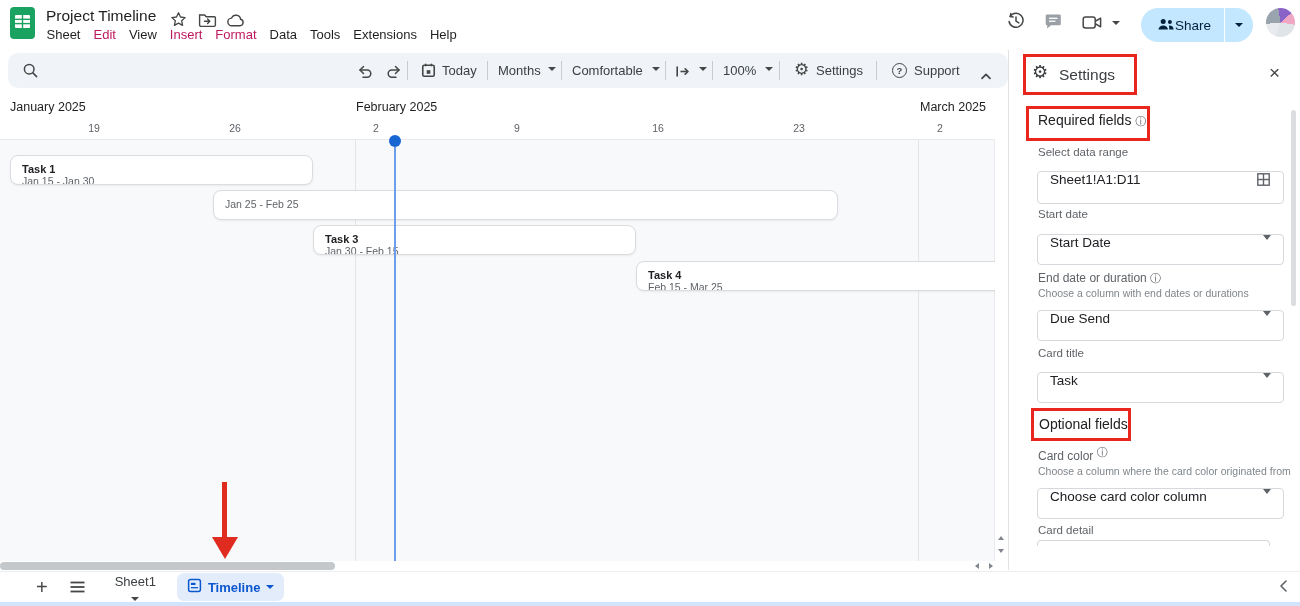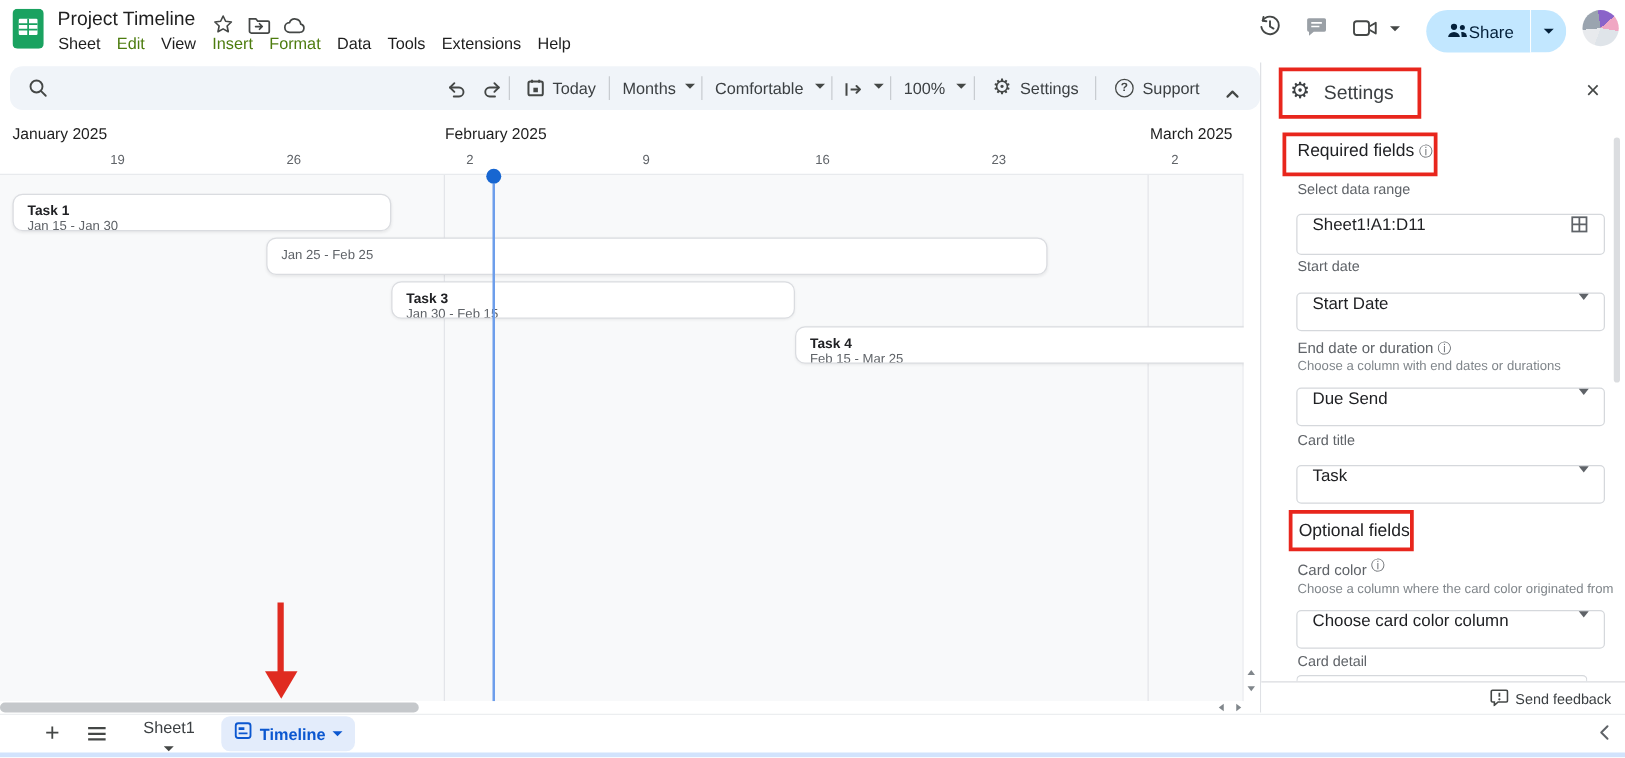--- a/index.html
+++ b/index.html
@@ -7,21 +7,21 @@
   body { font-family:"Liberation Sans", sans-serif; background:#fff; color:#202124; }
   .app { position:relative; width:1300px; height:606px; background:#fff; overflow:hidden; }
 
   
   .topbar { position:absolute; left:0; top:0; width:1300px; height:50px; background:#fff; }
   .logo { position:absolute; left:10px; top:7px; }
   .doc-title { position:absolute; left:46px; top:7px; font-size:15.5px; font-weight:500; color:#1f1f1f; }
   .title-icon { position:absolute; top:11px; color:#444746; }
   .menubar { position:absolute; left:40px; top:26px; display:flex; }
   .menu-item { font-size:13px; color:#1f1f1f; padding:1px 6.5px; border-radius:8px; }
-  .menu-item.disabled { color:#4d7c0f; }
+  .menu-item.disabled { color:#be185d; }
   .top-icon { position:absolute; color:#444746; }
   .share { position:absolute; left:1141px; top:8px; height:34px; display:flex; align-items:stretch; }
   .share-main { background:#c2e7ff; border-radius:17px 0 0 17px; display:flex; align-items:center; gap:0;
                 padding:0 13px 0 16px; color:#04203a; font-size:13.5px; font-weight:500; }
   .share-caret { background:#c2e7ff; border-radius:0 17px 17px 0; width:29px; display:flex; align-items:center;
                  justify-content:center; border-left:1px solid rgba(255,255,255,.95); }
   .avatar { position:absolute; left:1266px; top:8px; width:29px; height:29px; border-radius:50%;
             background:conic-gradient(from 200deg,#e8eaed 0 18%,#9aa4af 18% 42%,#8a63c9 42% 58%,#f0a7c3 58% 72%,#dfe4e9 72% 100%); }
 
   
@@ -354,32 +354,20 @@
     </span>
     <span class="f-helper" style="top:415px">Choose a column where the card color originated from</span>
     <div class="field-box" style="top:430px;height:31px">
       <span class="value">Choose card color column</span>
       <span class="select-caret"></span>
     </div>
 
     <span class="f-label" style="top:474px">Card detail</span>
     <div class="partial-box" style="top:490px"></div>
 
-    <div class="feedback-bar">
-      <div class="feedback">
-        <span>
-          <svg width="15" height="14" viewBox="0 0 15 14">
-              <path d="M2 1.2 h11 a1 1 0 0 1 1 1 V9.6 a1 1 0 0 1 -1 1 H6.5 L3.5 13.2 V10.6 H2 a1 1 0 0 1 -1 -1 V2.2 a1 1 0 0 1 1 -1 Z" fill="none" stroke="#444746" stroke-width="1.3"></path>
-              <line x1="7.5" y1="3.2" x2="7.5" y2="6.4" stroke="#444746" stroke-width="1.4"></line>
-              <circle cx="7.5" cy="8.4" r=".9" fill="#444746"></circle>
-            </svg>
-        </span>
-        <span>Send feedback</span>
-      </div>
-    </div>
     <div class="panel-scrollbar"></div>
   </aside>
 
   <div class="sheetbar">
     <span class="plus-btn">+</span>
     <span class="allsheets-btn">
       <svg width="15" height="12" viewBox="0 0 15 12">
           <line x1="0.5" y1="1.5" x2="14.5" y2="1.5" stroke="#444746" stroke-width="1.8"></line>
           <line x1="0.5" y1="6" x2="14.5" y2="6" stroke="#444746" stroke-width="1.8"></line>
           <line x1="0.5" y1="10.5" x2="14.5" y2="10.5" stroke="#444746" stroke-width="1.8"></line>

